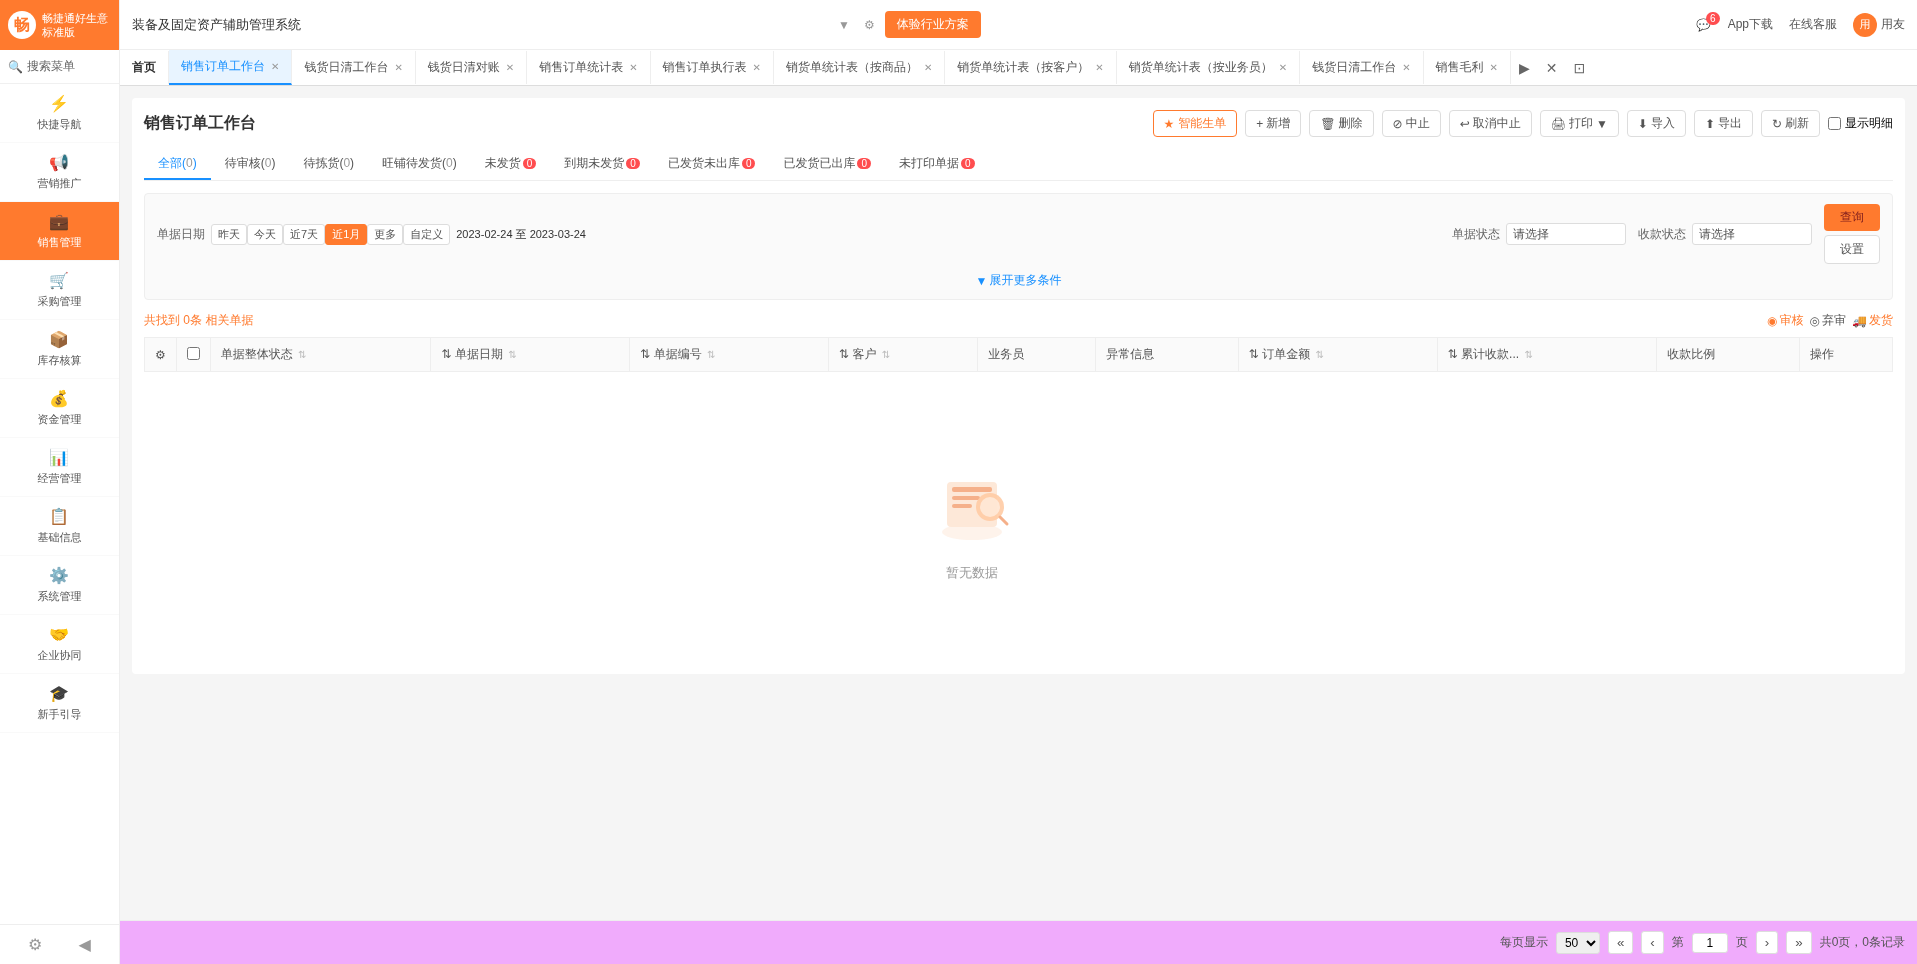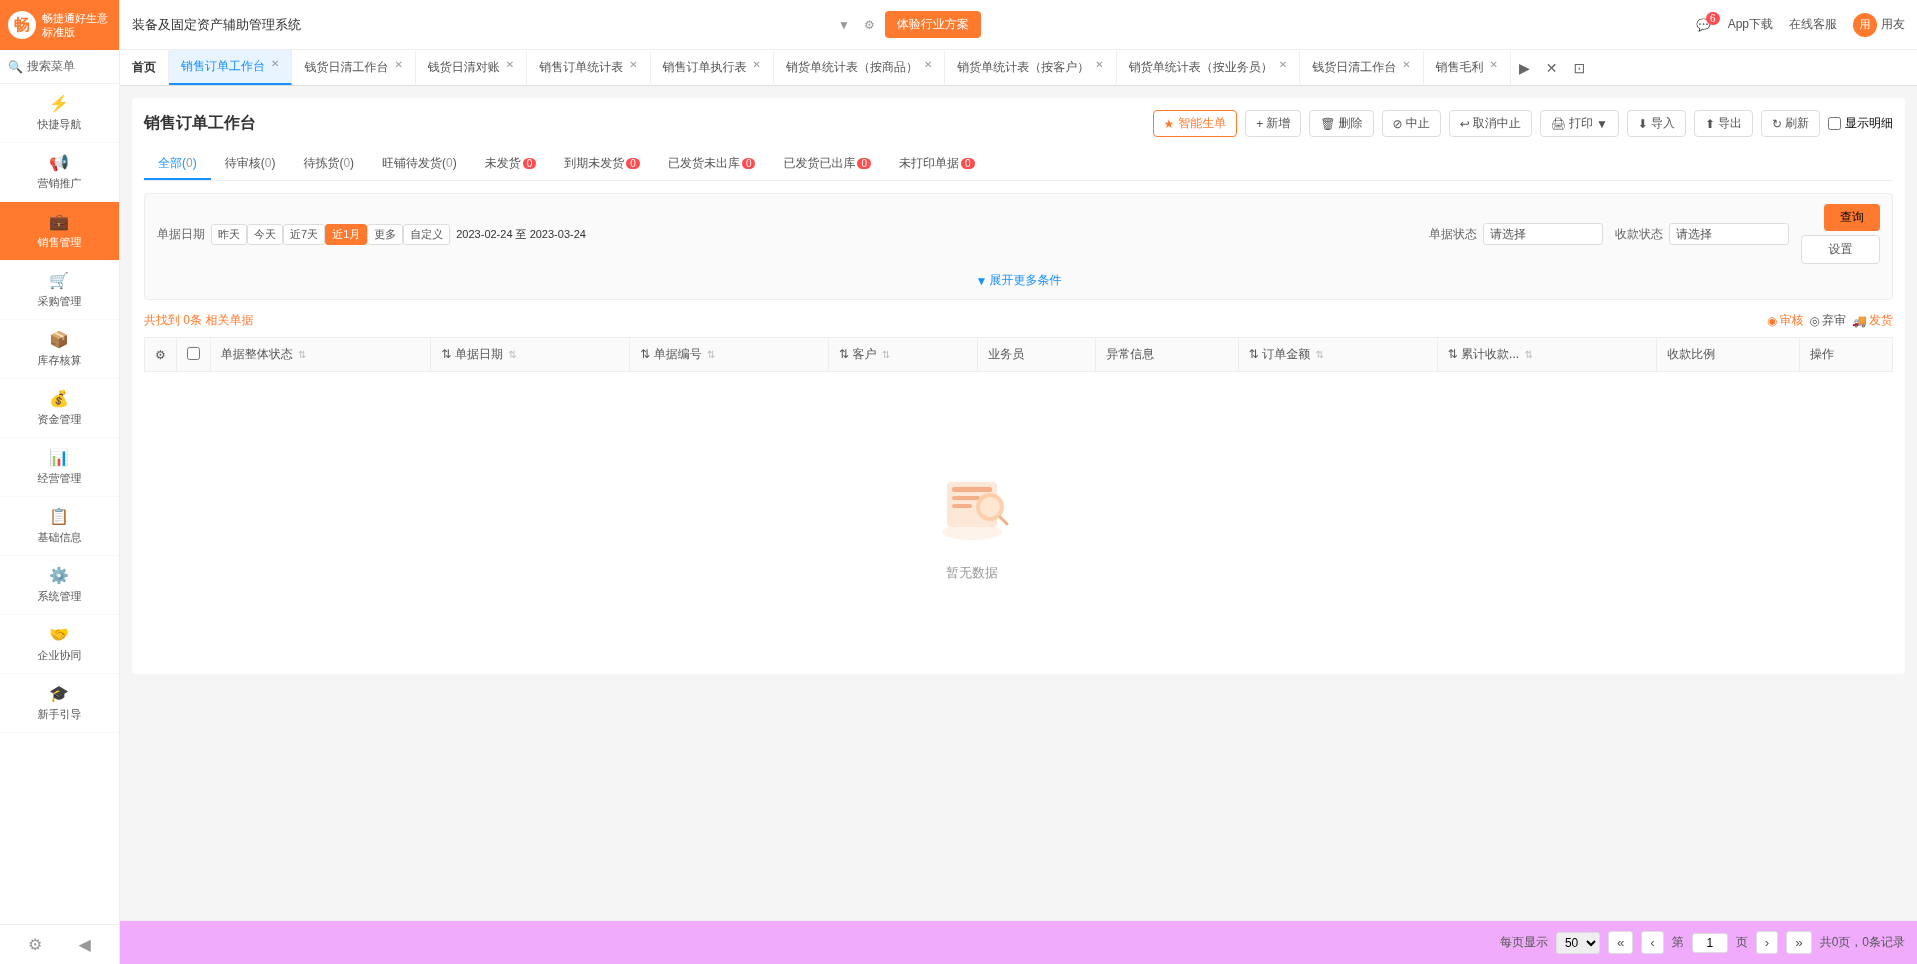--- a/index.html
+++ b/index.html
@@ -24,21 +24,21 @@
     .header-title { font-size: 13px; color: #333; flex: 1; }
     .header-btn-orange { background: #ff7a2e; color: #fff; border: none; padding: 5px 12px; border-radius: 4px; cursor: pointer; font-size: 12px; }
     .header-actions { display: flex; align-items: center; gap: 16px; color: #555; font-size: 12px; }
     .header-badge { position: relative; }
     .badge { background: #ff4d4f; color: #fff; border-radius: 8px; padding: 1px 4px; font-size: 10px; position: absolute; top: -6px; right: -8px; }
     .header-user { display: flex; align-items: center; gap: 4px; }
     .avatar-circle { width: 24px; height: 24px; background: #ff7a2e; border-radius: 50%; display: flex; align-items: center; justify-content: center; color: #fff; font-size: 11px; }
 
     
     .tab-bar { background: #fff; border-bottom: 1px solid #ddd; display: flex; align-items: center; overflow-x: hidden; }
-    .tab { display: flex; gap: 4px; padding: 8px 12px; font-size: 12px; cursor: pointer; color: #555; border-right: 1px solid #eee; white-space: nowrap; flex-shrink: 0; }
+    .tab { display: flex; align-items: center; gap: 4px; padding: 8px 12px; font-size: 12px; cursor: pointer; color: #555; border-right: 1px solid #eee; white-space: nowrap; flex-shrink: 0; }
     .tab.active { background: #e8f4ff; color: #1890ff; border-bottom: 2px solid #1890ff; }
     .tab.home { background: #fff; font-weight: bold; color: #333; }
     .tab-close { color: #999; font-size: 10px; margin-left: 2px; }
     .tab-nav-btn { padding: 6px 8px; cursor: pointer; color: #666; font-size: 14px; }
 
     
     .page-content { flex: 1; padding: 12px; overflow-y: auto; background: #f5f5f5; }
 
     
     .work-area { background: #fff; border-radius: 4px; padding: 12px; }
@@ -58,21 +58,21 @@
     .filter-area { background: #fafafa; border: 1px solid #eee; border-radius: 4px; padding: 10px 12px; margin-bottom: 12px; }
     .filter-row { display: flex; align-items: center; gap: 12px; flex-wrap: wrap; }
     .filter-item { display: flex; align-items: center; gap: 6px; font-size: 12px; color: #555; }
     .filter-label { color: #666; white-space: nowrap; }
     .date-shortcuts { display: flex; gap: 0; align-items: center; }
     .date-btn { padding: 2px 6px; border: 1px solid #ddd; border-radius: 3px; cursor: pointer; font-size: 11px; color: #555; background: #fff; }
     .date-btn.active { background: #ff7a2e; color: #fff; border-color: #ff7a2e; }
     .date-range { color: #333; font-size: 11px; }
     .filter-select { border: 1px solid #ddd; border-radius: 3px; padding: 3px 20px 3px 6px; font-size: 12px; color: #555; background: #fff; cursor: pointer; appearance: none; min-width: 120px; }
     .filter-expand { color: #1890ff; cursor: pointer; font-size: 12px; display: flex; align-items: center; gap: 2px; }
-    .query-btn { background: #ff7a2e; color: #000000; border: none; padding: 5px 16px; border-radius: 4px; cursor: pointer; font-size: 12px; margin-left: 23px; }
+    .query-btn { background: #ff7a2e; color: #7f1d1d; border: none; padding: 5px 16px; border-radius: 4px; cursor: pointer; font-size: 12px; }
     .setting-btn { background: #fff; border: 1px solid #ddd; color: #555; padding: 5px 12px; border-radius: 4px; cursor: pointer; font-size: 12px; }
 
     
     .table-header { display: flex; align-items: center; justify-content: space-between; margin-bottom: 8px; text-align: center; }
     .result-count { font-size: 12px; color: #555; }
     .result-count span { color: #ff7a2e; }
     .table-actions { display: flex; gap: 6px; }
     .action-btn { font-size: 12px; color: #555; cursor: pointer; display: flex; align-items: center; gap: 2px; }
     .action-btn.orange { color: #ff7a2e; }
 

